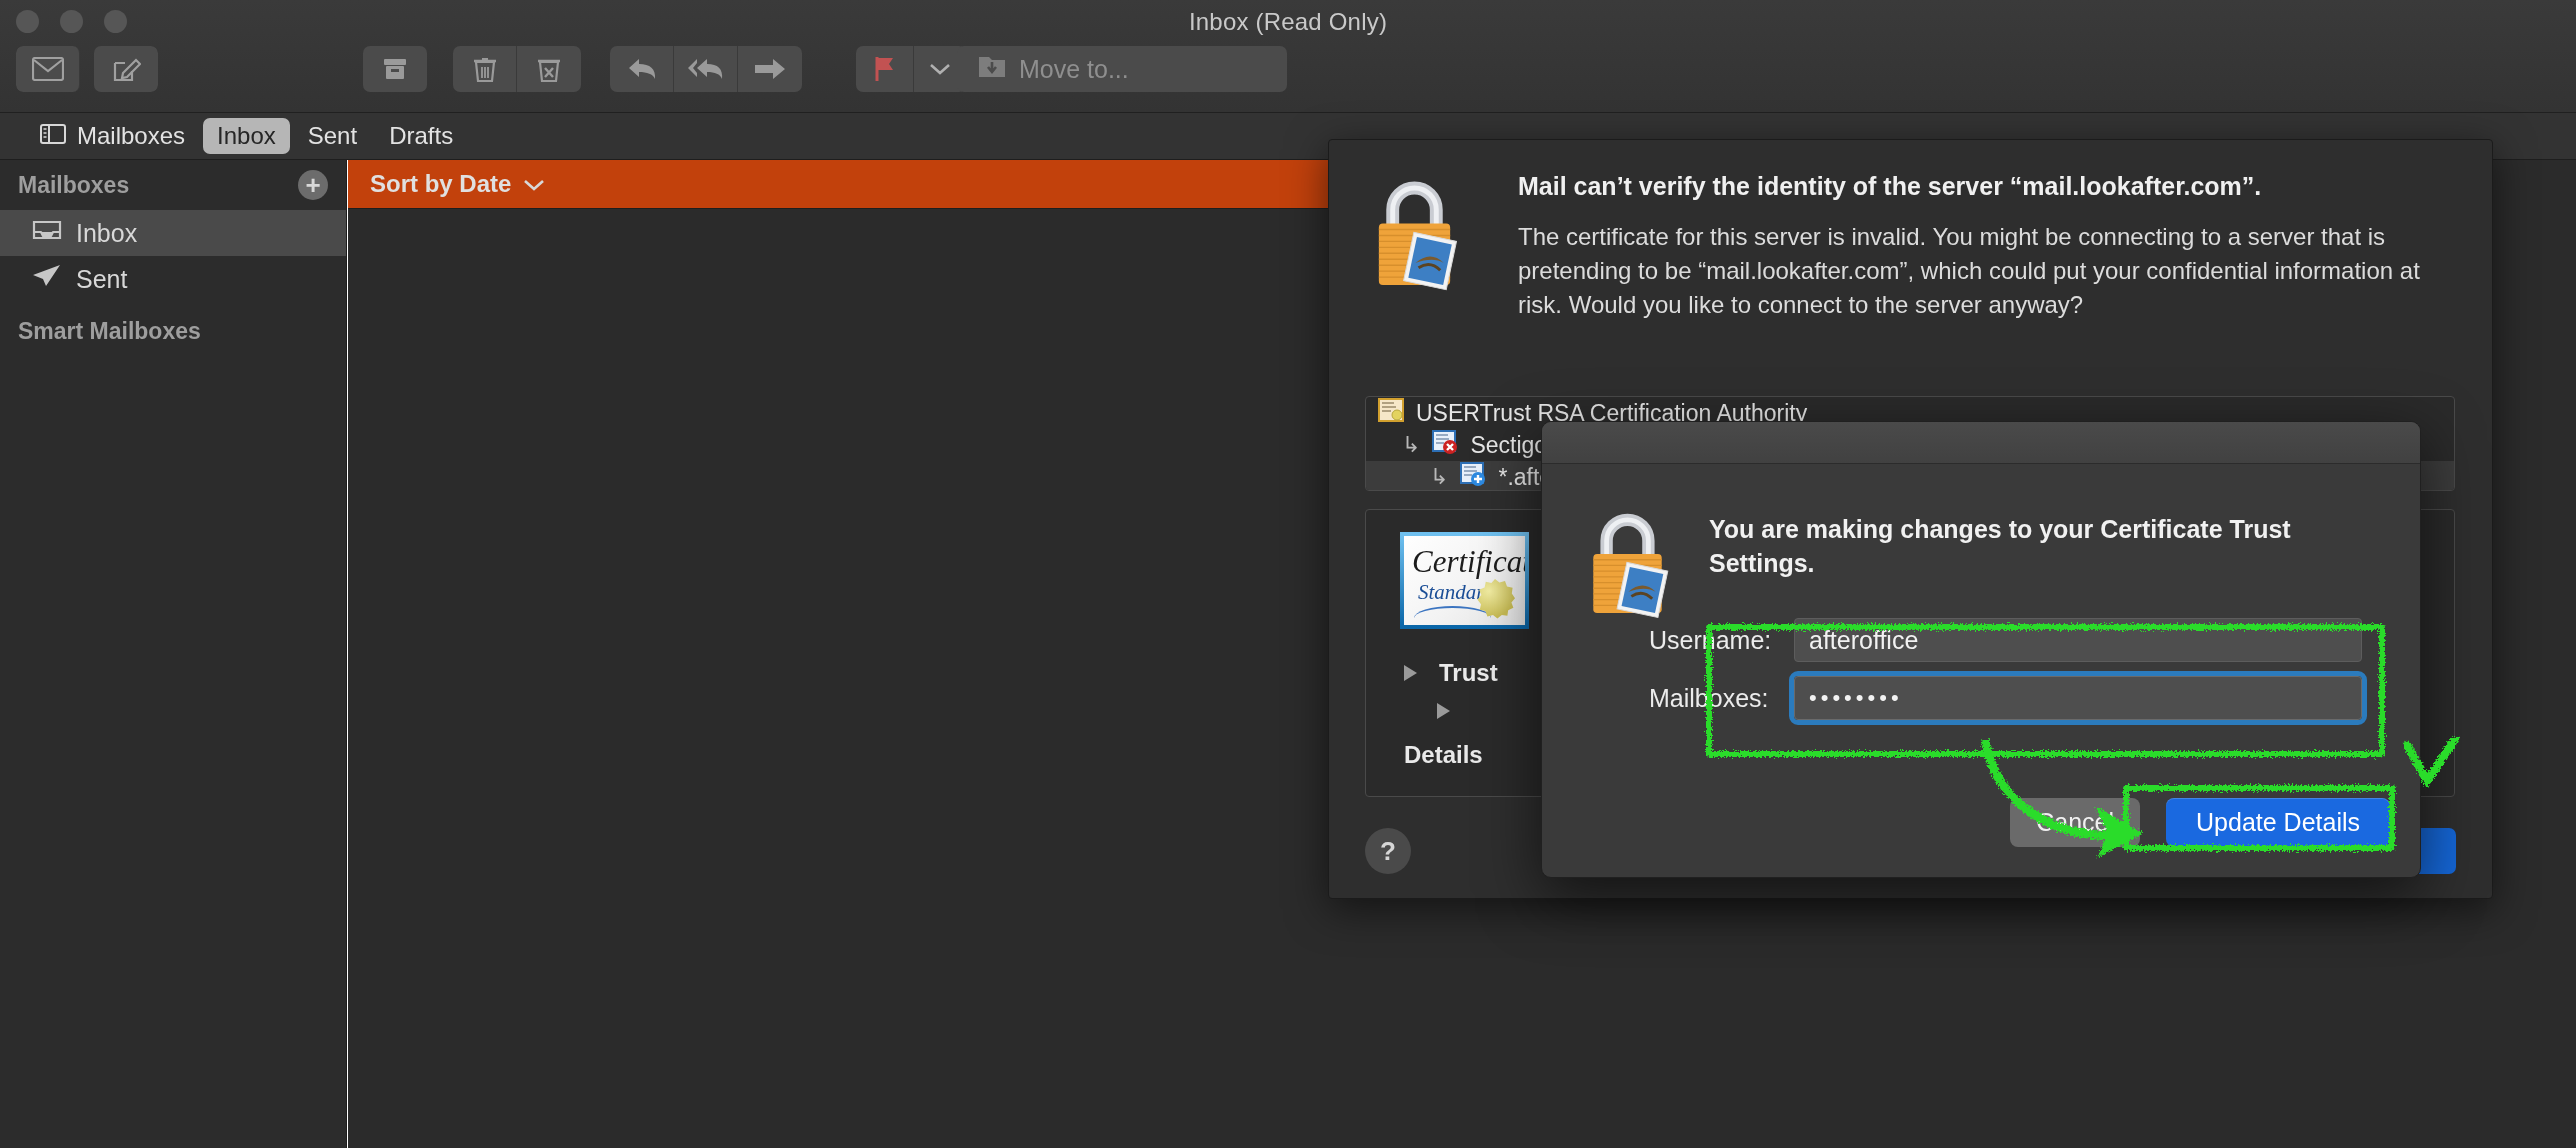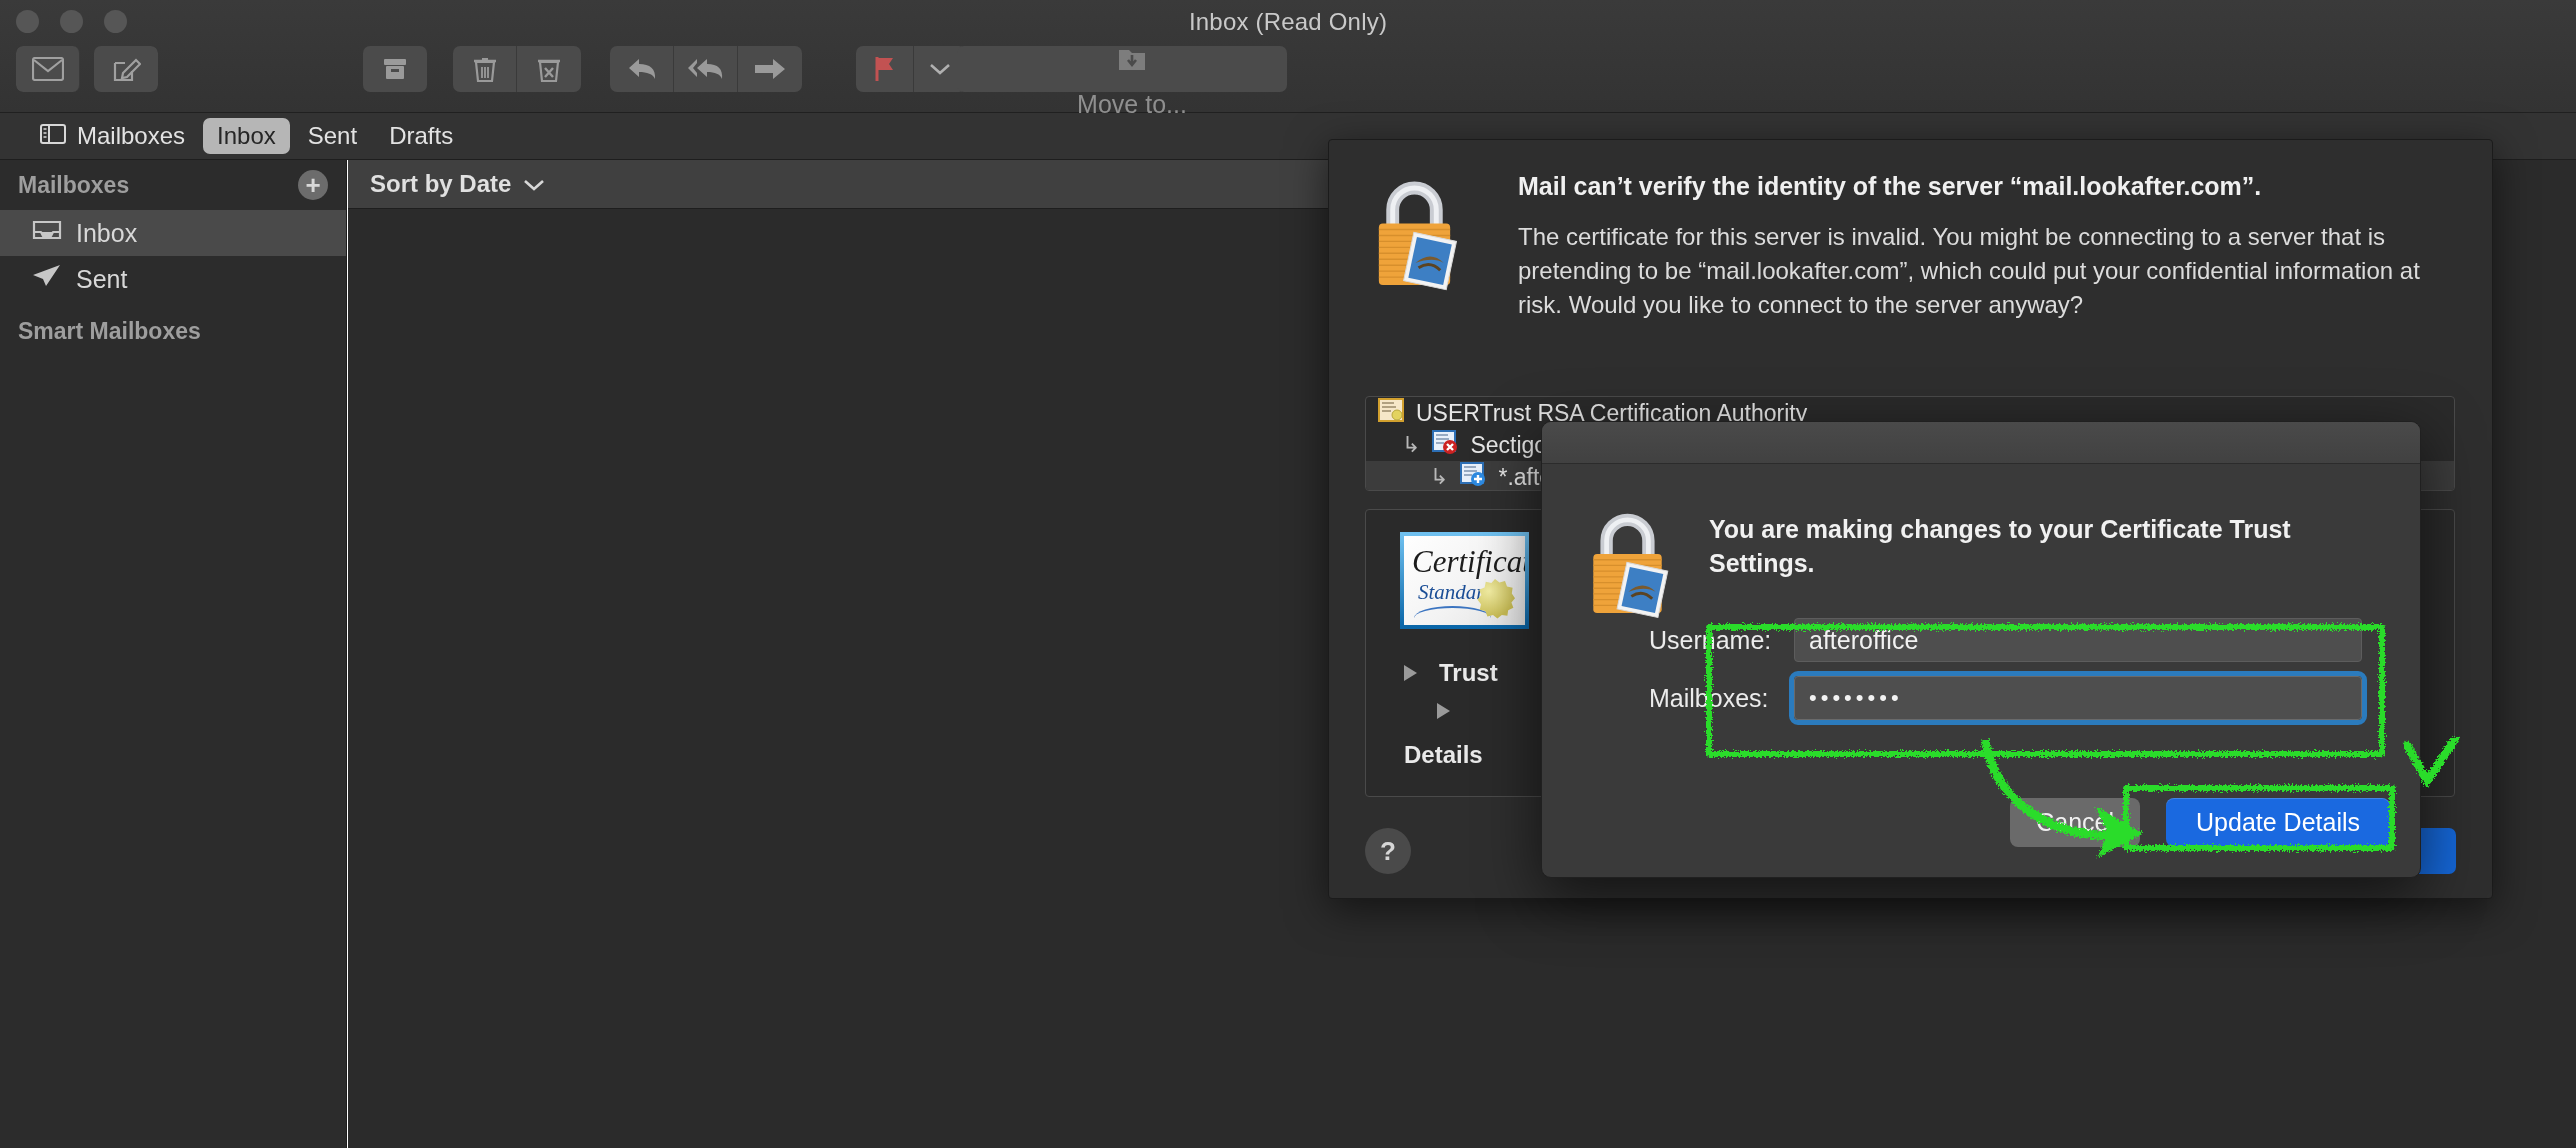--- a/index.html
+++ b/index.html
@@ -51,21 +51,20 @@
   }
   .tb-btn:last-child { border-right: none; }
   .tb-btn svg { display: block; }
 
   .tb-move {
     position: absolute; top: 46px; left: 957px;
     width: 330px; height: 46px;
     background: #4b4b4b; border-radius: 7px;
     display: flex; align-items: center; gap: 12px;
     padding-left: 20px;
-    flex-direction: column;
   }
   .tb-move .lbl { color: #8f8f8f; font-size: 25px; }
 
   
   .favbar {
     position: absolute; left: 0; top: 113px;
     width: 2576px; height: 47px;
     background: #333333;
     border-bottom: 1px solid #1e1e1e;
     display: flex; align-items: center;
@@ -106,21 +105,21 @@
     padding: 16px 18px 8px 18px;
     color: #9e9e9e; font-size: 23px; font-weight: bold;
   }
 
   .msglist {
     position: absolute; left: 348px; top: 160px;
     width: 993px; height: 989px;
     background: #2b2b2b;
   }
   .msglist-header {
-    height: 49px; background: #404040;
+    height: 49px; background: #c2410c;
     border-bottom: 1px solid #1e1e1e;
     display: flex; align-items: center; gap: 12px;
     padding-left: 22px;
     color: #e0e0e0; font-size: 24px; font-weight: bold;
   }
 
   .readpane {
     position: absolute; left: 1341px; top: 160px;
     width: 1235px; height: 989px;
     background: #2b2b2b;

